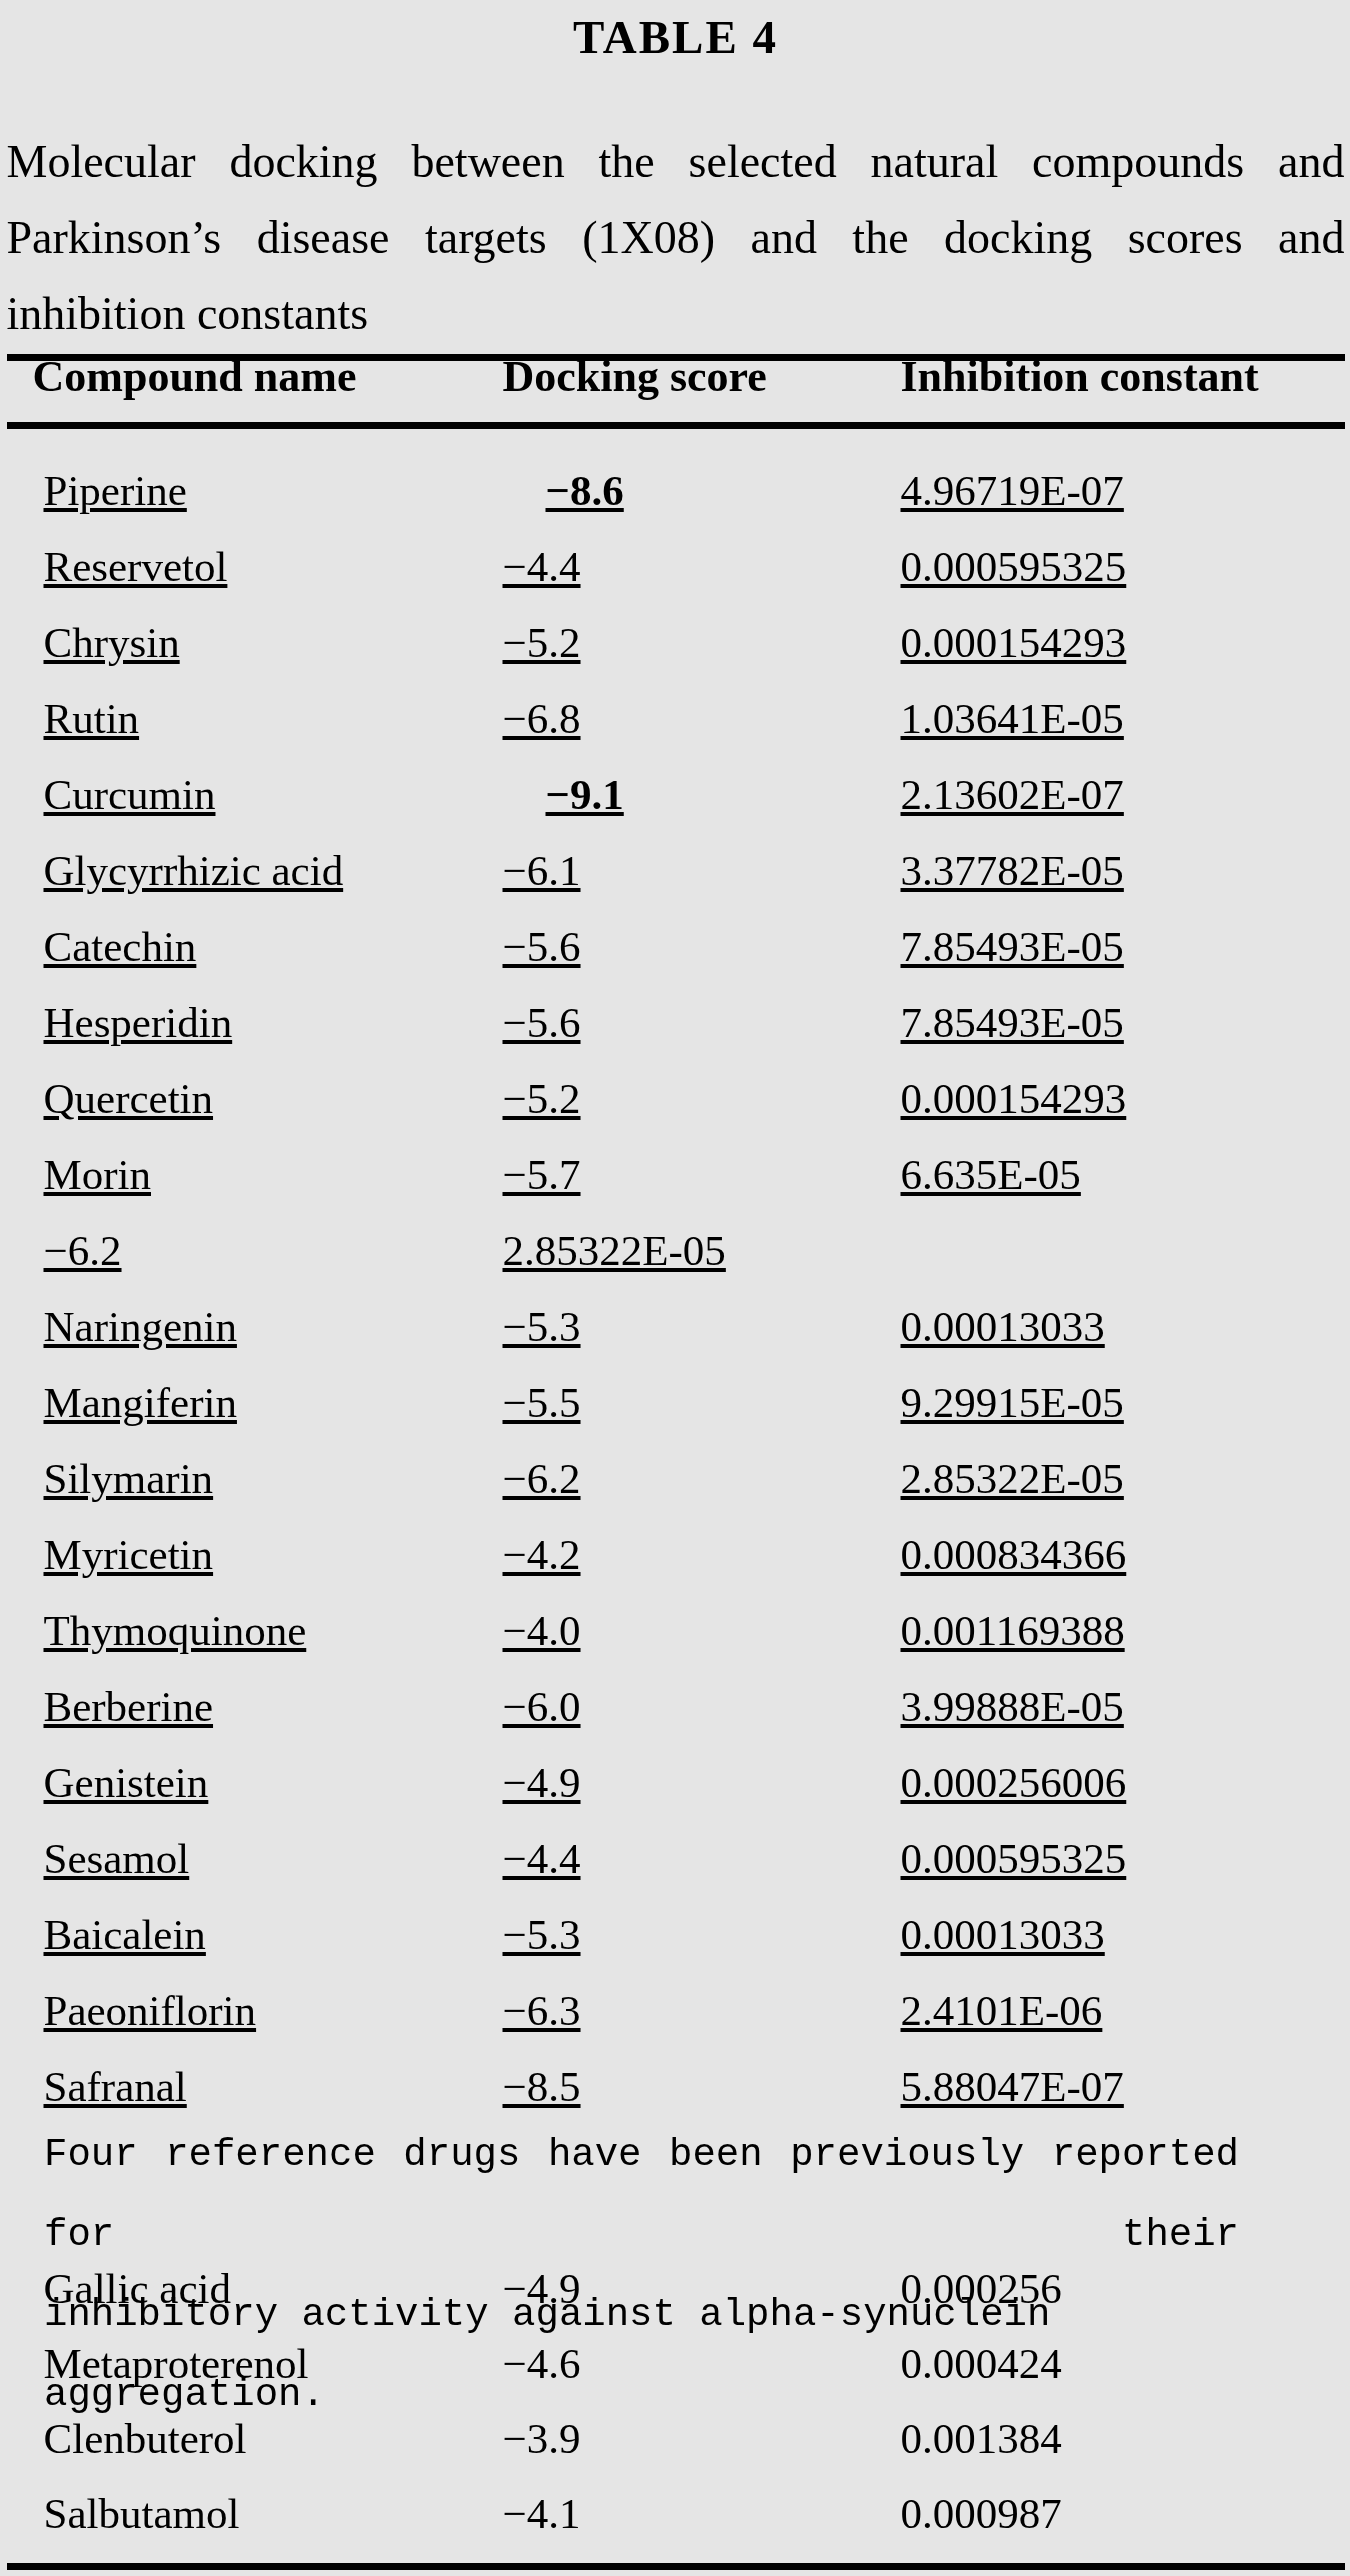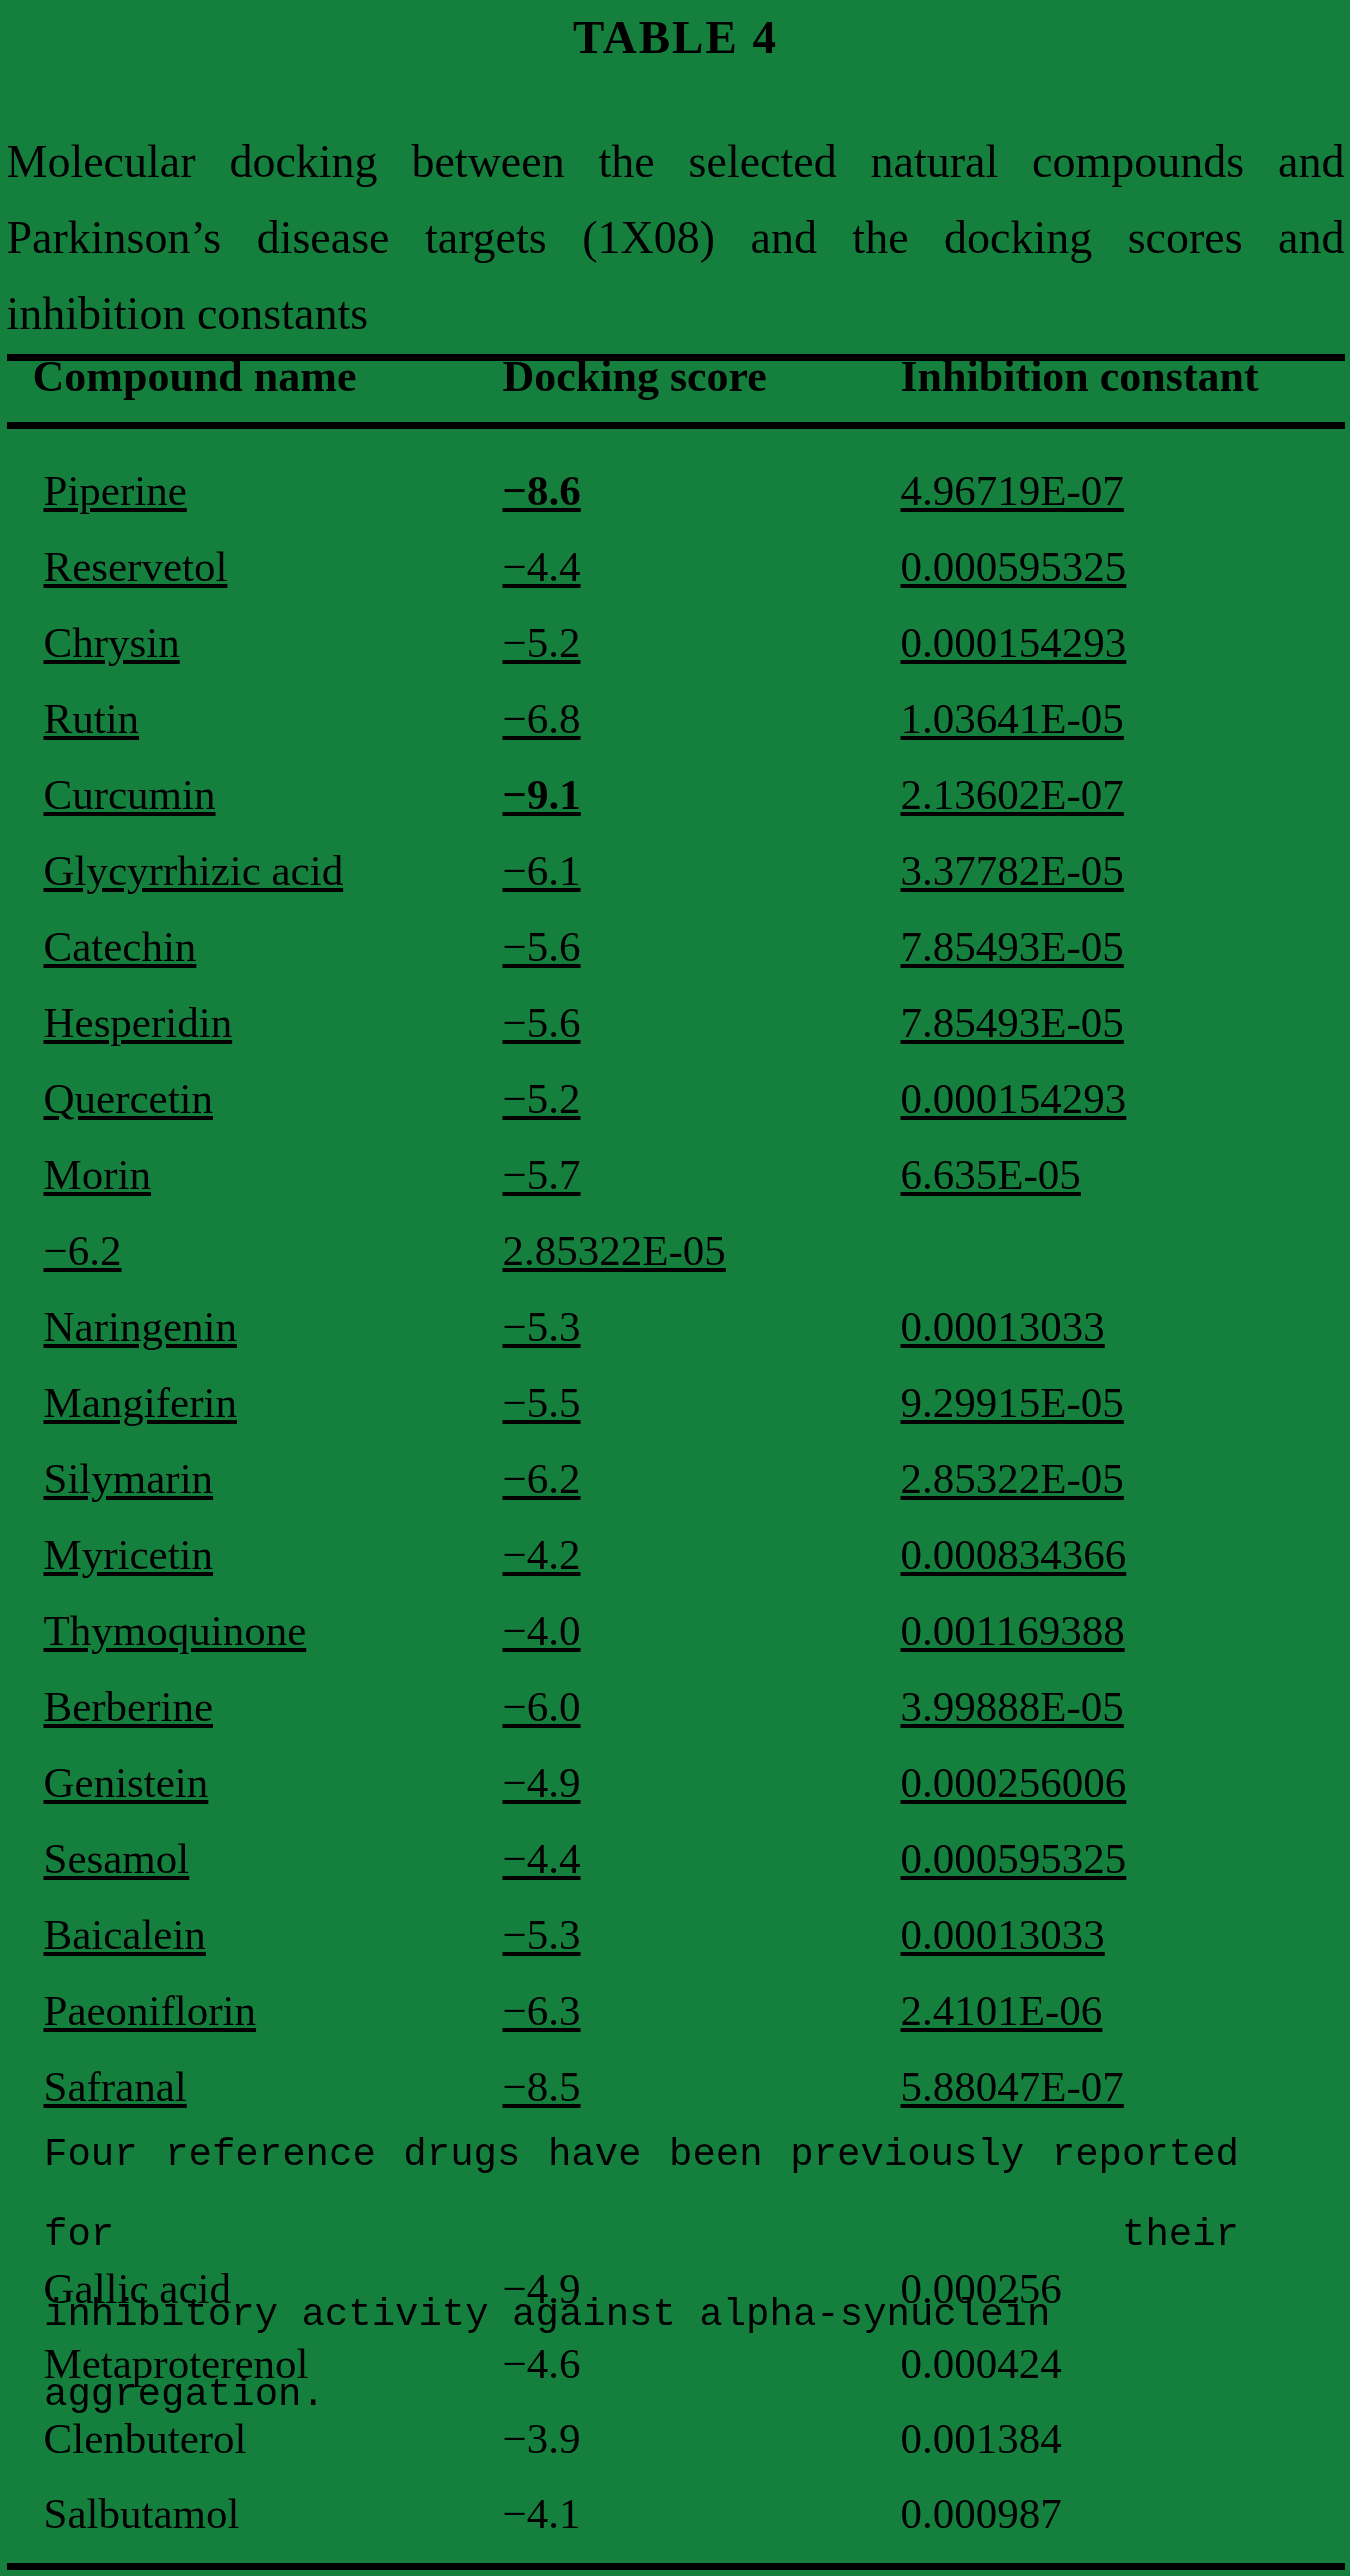--- a/index.html
+++ b/index.html
@@ -4,21 +4,21 @@
 <style>
   html, body {
     margin: 0;
     padding: 0;
     background: #ffffff;
   }
   .page {
     position: relative;
     width: 1351px;
     height: 2576px;
-    background: #15803d;
+    background: #e5e5e5;
     color: #000000;
     font-family: "Liberation Serif", "DejaVu Serif", serif;
     overflow: hidden;
   }
   .title {
     position: absolute;
     top: 10.4px;
     left: 0;
     width: 100%;
     text-align: center;
@@ -73,21 +73,21 @@
   .row {
     height: 76px;
     box-sizing: border-box;
     padding-left: 37px;
     display: grid;
     grid-template-columns: 459px 398px 1fr;
     align-items: center;
     font-size: 43px;
   }
   #reference-rows .row { height: 75px; }
-  .score.bold { font-weight: bold; }
+  .score.bold { font-weight: bold; margin-left: 43px; }
   .note {
     position: absolute;
     top: 2115px;
     left: 44px;
     width: 1195px;
     font-size: 39px;
     line-height: 80px;
     font-family: Liberation Mono, monospace;
   }
   .note .note-line.justify {

